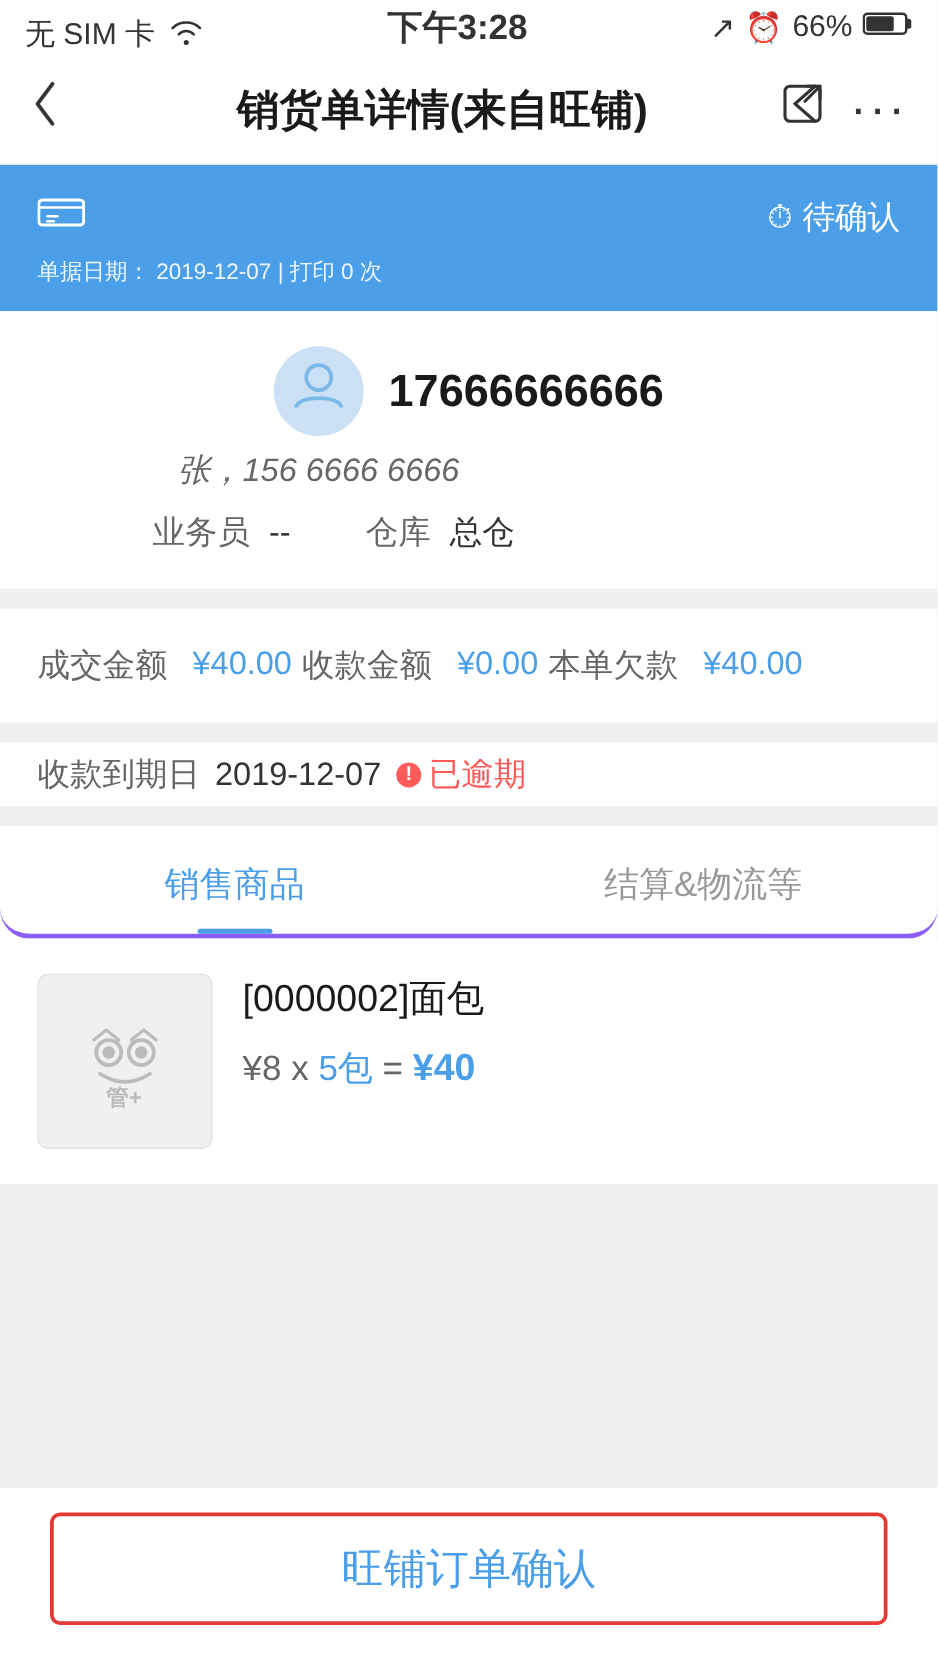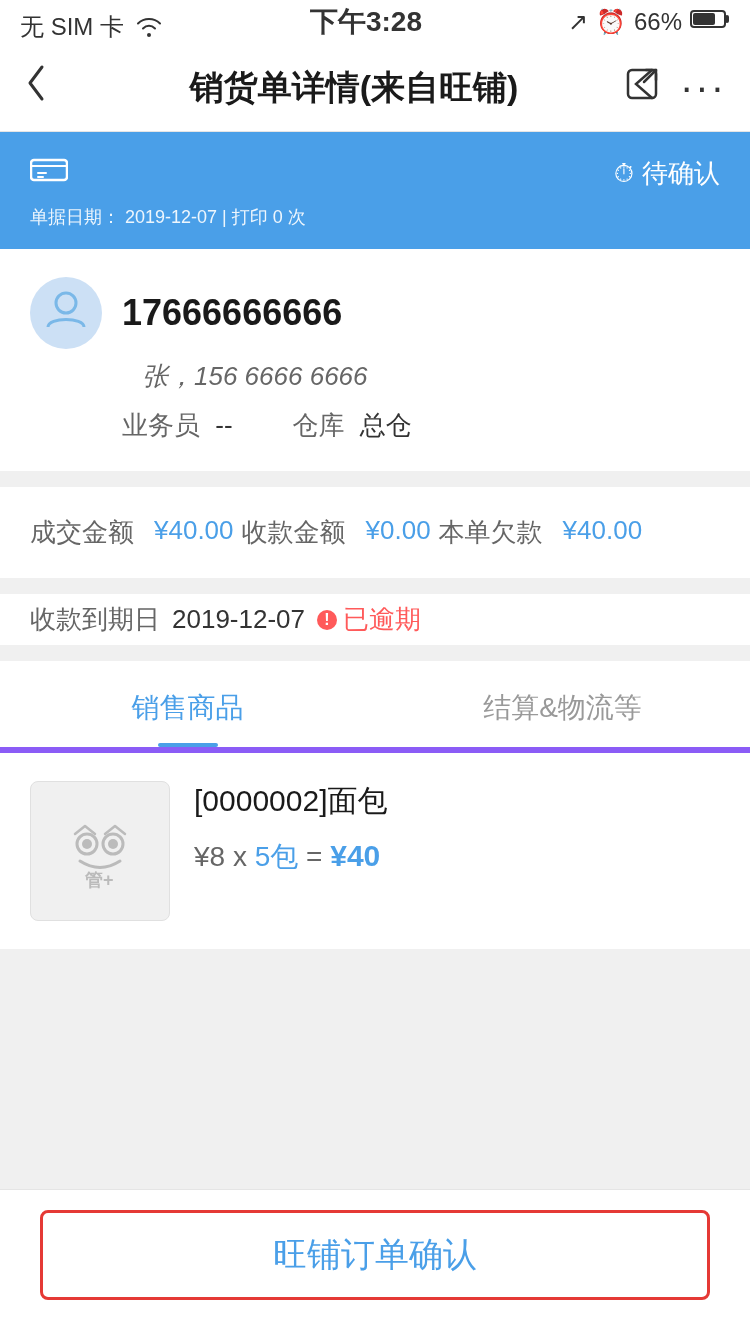--- a/index.html
+++ b/index.html
@@ -93,20 +93,21 @@
     
     .customer-section {
       background: #fff;
       padding: 28px 30px;
       margin-bottom: 16px;
     }
     .customer-row {
       display: flex;
       align-items: center;
       margin-bottom: 10px;
+      justify-content: center;
     }
     .avatar {
       width: 72px;
       height: 72px;
       border-radius: 50%;
       background: #cce0f5;
       display: flex;
       align-items: center;
       justify-content: center;
       margin-right: 20px;
@@ -204,21 +205,22 @@
       font-weight: 700;
     }
 
     
     .tabs-section {
       background: #fff;
       margin-bottom: 16px;
     }
     .tabs-row {
       display: flex;
-      border-bottom: 6px solid #8b5cf6;
+      border-bottom: 4px solid #8b5cf6;
+      border-radius: 24px;
     }
     .tab-item {
       flex: 1;
       text-align: center;
       padding: 28px 0 20px;
       font-size: 28px;
       color: #999;
       cursor: pointer;
       position: relative;
     }

